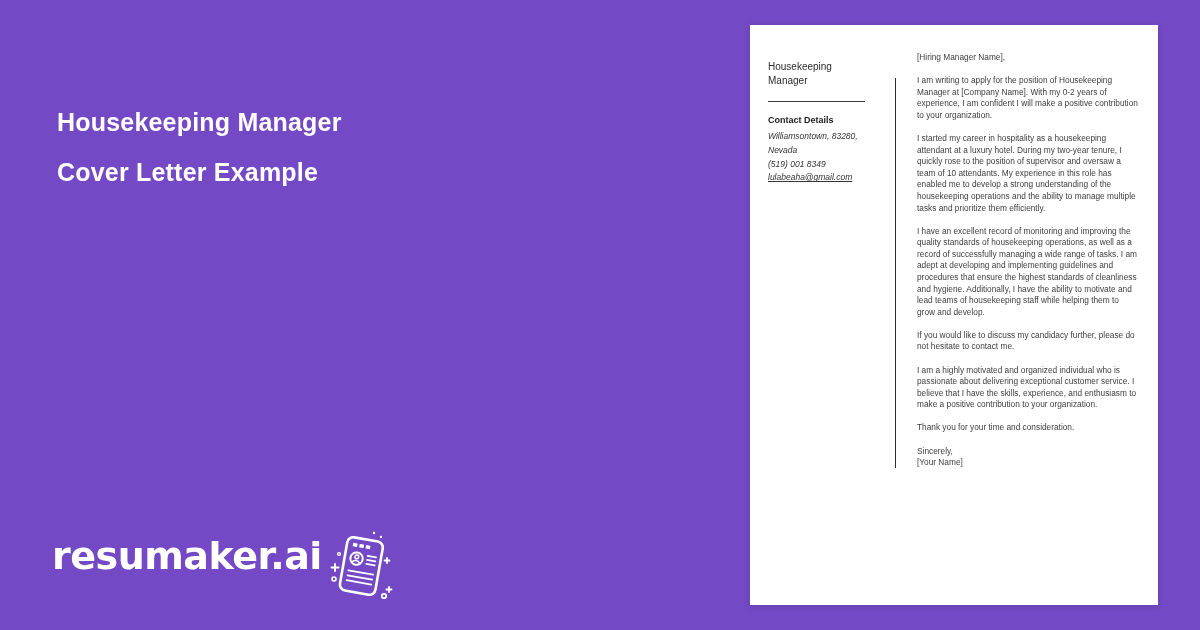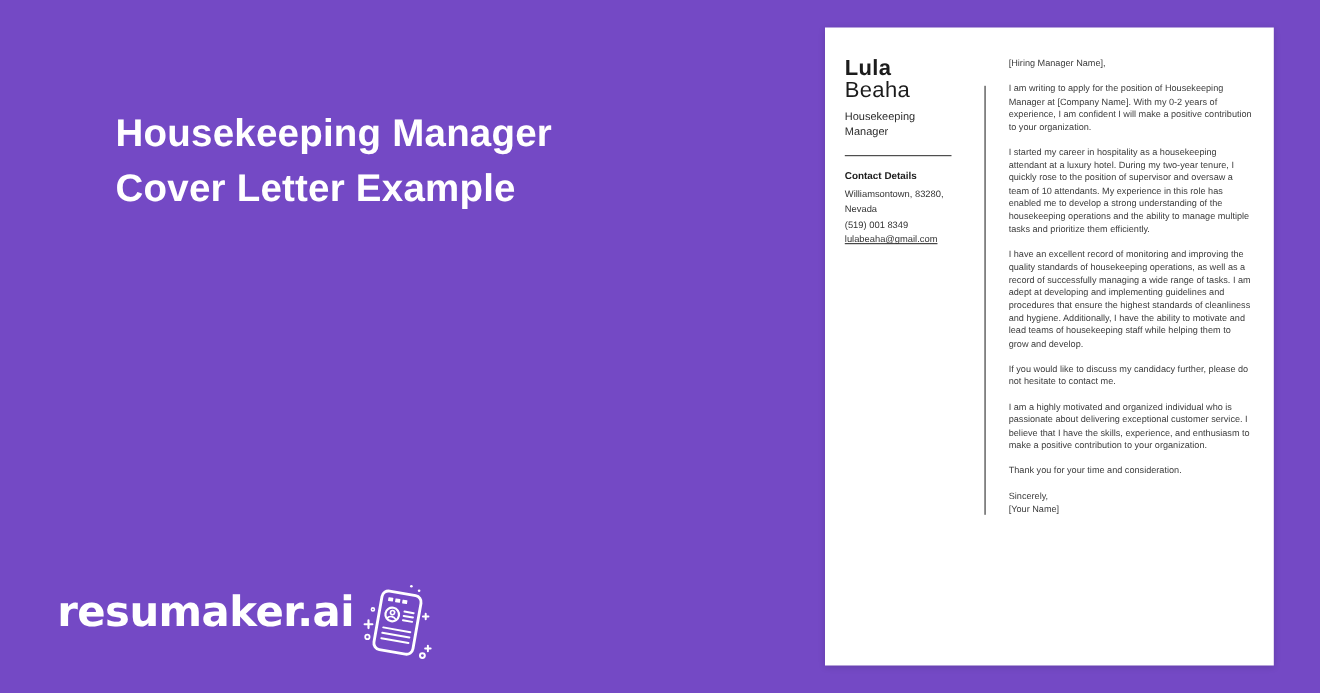--- a/index.html
+++ b/index.html
@@ -3,21 +3,21 @@
 <meta charset="utf-8">
 <style>
   * { margin:0; padding:0; box-sizing:border-box; }
   html,body { width:1200px; height:630px; }
   body { font-family:"Liberation Sans", sans-serif; -webkit-font-smoothing:antialiased; }
 
   .canvas { position:relative; width:1200px; height:630px; background:#7449C5; overflow:hidden; }
 
   
   .hero-title { position:absolute; left:57px; top:97px; color:#fff;
-                font-size:35px; font-weight:600; line-height:50px; letter-spacing:.2px;margin-left:48px; }
+                font-size:25px; font-weight:600; line-height:50px; letter-spacing:.2px; }
   .hero-title span { display:block; }
 
   .hero-sub { position:absolute; left:56px; top:298px; color:#fff;
               font-size:27px; font-weight:400; line-height:39.5px; }
   .hero-sub span { display:block; }
 
   .brand { position:absolute; left:52px; top:534px; display:flex; }
   .brand-text { color:#fff; font-size:38px; font-weight:700; letter-spacing:-.5px;
                 font-family:"DejaVu Sans", sans-serif; }
   .brand-icon { margin-left:6px; margin-top:-6px; }
@@ -28,21 +28,21 @@
 
   .doc-side { position:absolute; left:18px; top:27px; width:128px; }
   .doc-name { font-size:20px; line-height:20px; color:#1c1c1c; letter-spacing:.3px; }
   .doc-name .first { display:block; font-weight:700; }
   .doc-name .last  { display:block; font-weight:400; }
   .doc-jobtitle { margin-top:8px; font-size:10px; line-height:13.5px; color:#2b2b2b; }
   .doc-jobtitle span { display:block; }
   .doc-hr { margin-top:14px; width:97px; border-top:1.3px solid #3c3c3c; }
   .doc-contact-heading { margin-top:13px; font-size:9px; font-weight:700; color:#1c1c1c; }
   .doc-contact { margin-top:5px; font-size:8.5px; line-height:13.8px; color:#333; }
-  .doc-contact span { display:block; }
+  .doc-contact span { display:block;font-style:italic; }
   .doc-contact a { color:#333; text-decoration:underline; }
 
   .doc-vrule { position:absolute; left:145px; top:53px; width:1.2px; height:390px; background:#2e2e2e; }
 
   .doc-body { position:absolute; left:167px; top:27px; width:222px;
               font-size:8.3px; line-height:11.6px; color:#3d3d3d; }
   .doc-body p { margin:0 0 11.5px 0; }
   .doc-body .closing span { display:block; }
 </style>
 </head>
@@ -81,24 +81,20 @@
           <path d="M37.5 27 h8.5 M37.5 31 h8.5 M37.5 35 h8.5" stroke-width="1.8"></path>
           <path d="M21 44.5 h25 M21 49.5 h25 M21 54.5 h25" stroke-width="1.8"></path>
         </g>
       </svg>
     </span>
   </div>
 
   <div class="doc">
 
     <aside class="doc-side">
-      <div class="doc-name">
-        <span class="first">Lula</span>
-        <span class="last">Beaha</span>
-      </div>
       <div class="doc-jobtitle">
         <span>Housekeeping</span>
         <span>Manager</span>
       </div>
       <div class="doc-hr"></div>
       <div class="doc-contact-heading">Contact Details</div>
       <div class="doc-contact">
         <span>Williamsontown, 83280,</span>
         <span>Nevada</span>
         <span>(519) 001 8349</span>

